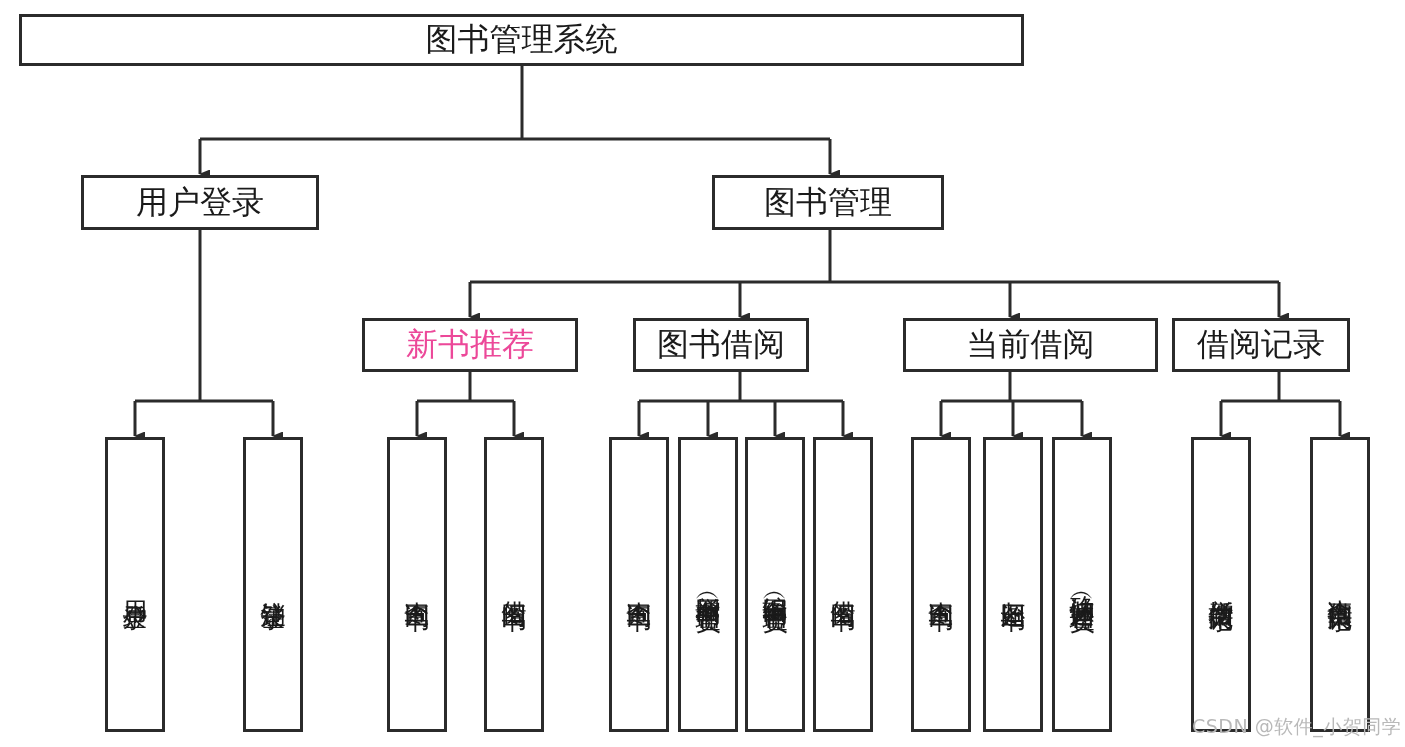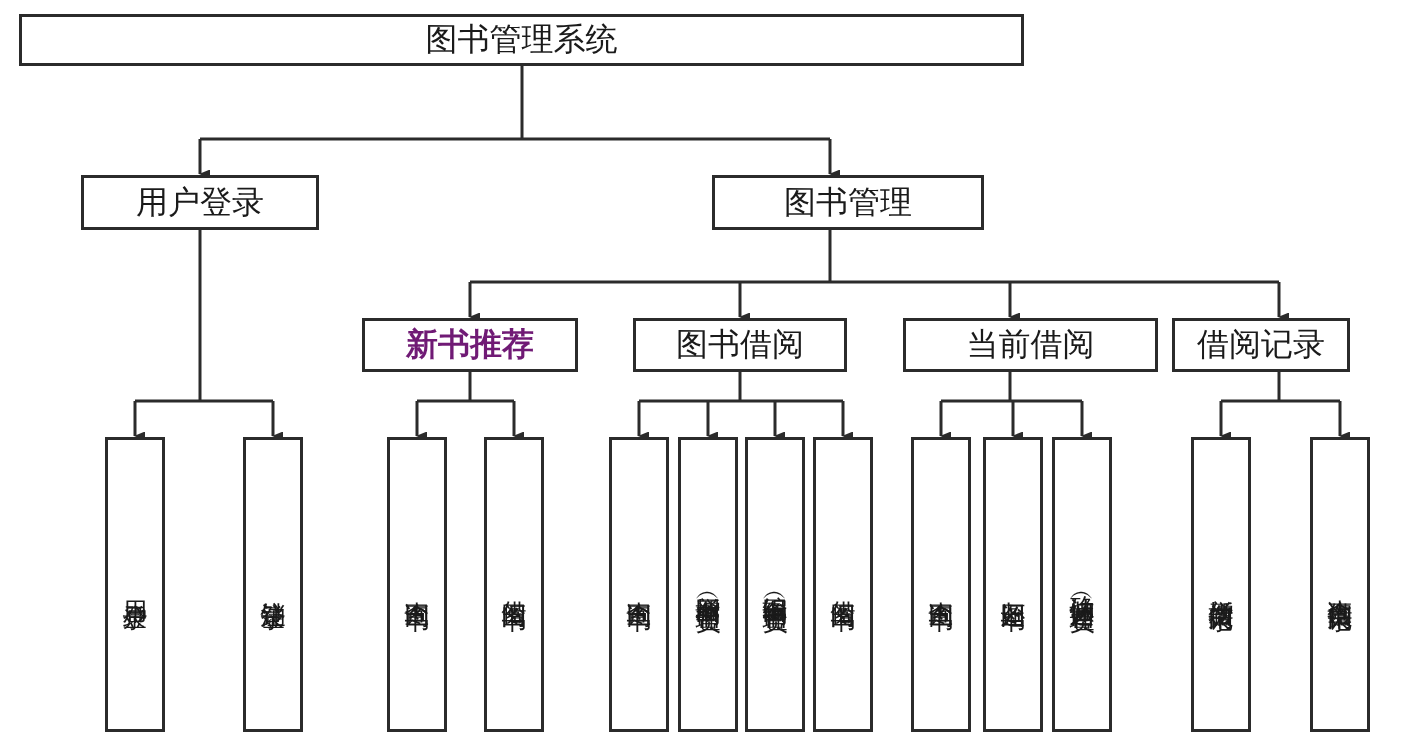--- a/index.html
+++ b/index.html
@@ -111,27 +111,27 @@
       </g>
   </svg>
 
   <div id="nodes-layer">
       <div class="node horizontal" style="left: 19px; top: 14px; width: 1005px; height: 52px; border-color: rgb(43, 43, 43); color: rgb(26, 26, 26);">
         <span class="node-label">图书管理系统</span>
       </div>
       <div class="node horizontal" style="left: 81px; top: 175px; width: 238px; height: 55px; border-color: rgb(43, 43, 43); color: rgb(26, 26, 26);">
         <span class="node-label">用户登录</span>
       </div>
-      <div class="node horizontal" style="left: 712px; top: 175px; width: 272px; height: 55px; border-color: rgb(43, 43, 43); color: rgb(26, 26, 26);">
+      <div class="node horizontal" style="left: 712px; top: 175px; width: 232px; height: 55px; border-color: rgb(43, 43, 43); color: rgb(26, 26, 26);">
         <span class="node-label">图书管理</span>
       </div>
-      <div class="node horizontal" style="left: 362px; top: 318px; width: 216px; height: 54px; border-color: rgb(43, 43, 43); color: #701a75; font-weight: bold;">
+      <div class="node horizontal" style="left: 362px; top: 318px; width: 216px; height: 54px; border-color: rgb(43, 43, 43); color: #ec4899;">
         <span class="node-label">新书推荐</span>
       </div>
-      <div class="node horizontal" style="left: 633px; top: 318px; width: 214px; height: 54px; border-color: rgb(43, 43, 43); color: rgb(26, 26, 26);">
+      <div class="node horizontal" style="left: 633px; top: 318px; width: 176px; height: 54px; border-color: rgb(43, 43, 43); color: rgb(26, 26, 26);">
         <span class="node-label">图书借阅</span>
       </div>
       <div class="node horizontal" style="left: 903px; top: 318px; width: 255px; height: 54px; border-color: rgb(43, 43, 43); color: rgb(26, 26, 26);">
         <span class="node-label">当前借阅</span>
       </div>
       <div class="node horizontal" style="left: 1172px; top: 318px; width: 178px; height: 54px; border-color: rgb(43, 43, 43); color: rgb(26, 26, 26);">
         <span class="node-label">借阅记录</span>
       </div>
       <div class="node vertical" style="left: 105px; top: 437px; width: 60px; height: 295px; border-color: rgb(43, 43, 43); color: rgb(26, 26, 26);">
         <span class="node-label">用户登录</span>
@@ -167,13 +167,14 @@
         <span class="node-label">确认归还（管理员）</span>
       </div>
       <div class="node vertical" style="left: 1191px; top: 437px; width: 60px; height: 295px; border-color: rgb(43, 43, 43); color: rgb(26, 26, 26);">
         <span class="node-label">新增借阅记录</span>
       </div>
       <div class="node vertical" style="left: 1310px; top: 437px; width: 60px; height: 295px; border-color: rgb(43, 43, 43); color: rgb(26, 26, 26);">
         <span class="node-label">查询借阅记录</span>
       </div>
     </div>
 
+  <div class="watermark" style="left: 1192px; top: 714px;">CSDN @软件_小贺同学</div>
 </div>
 
 </body></html>

